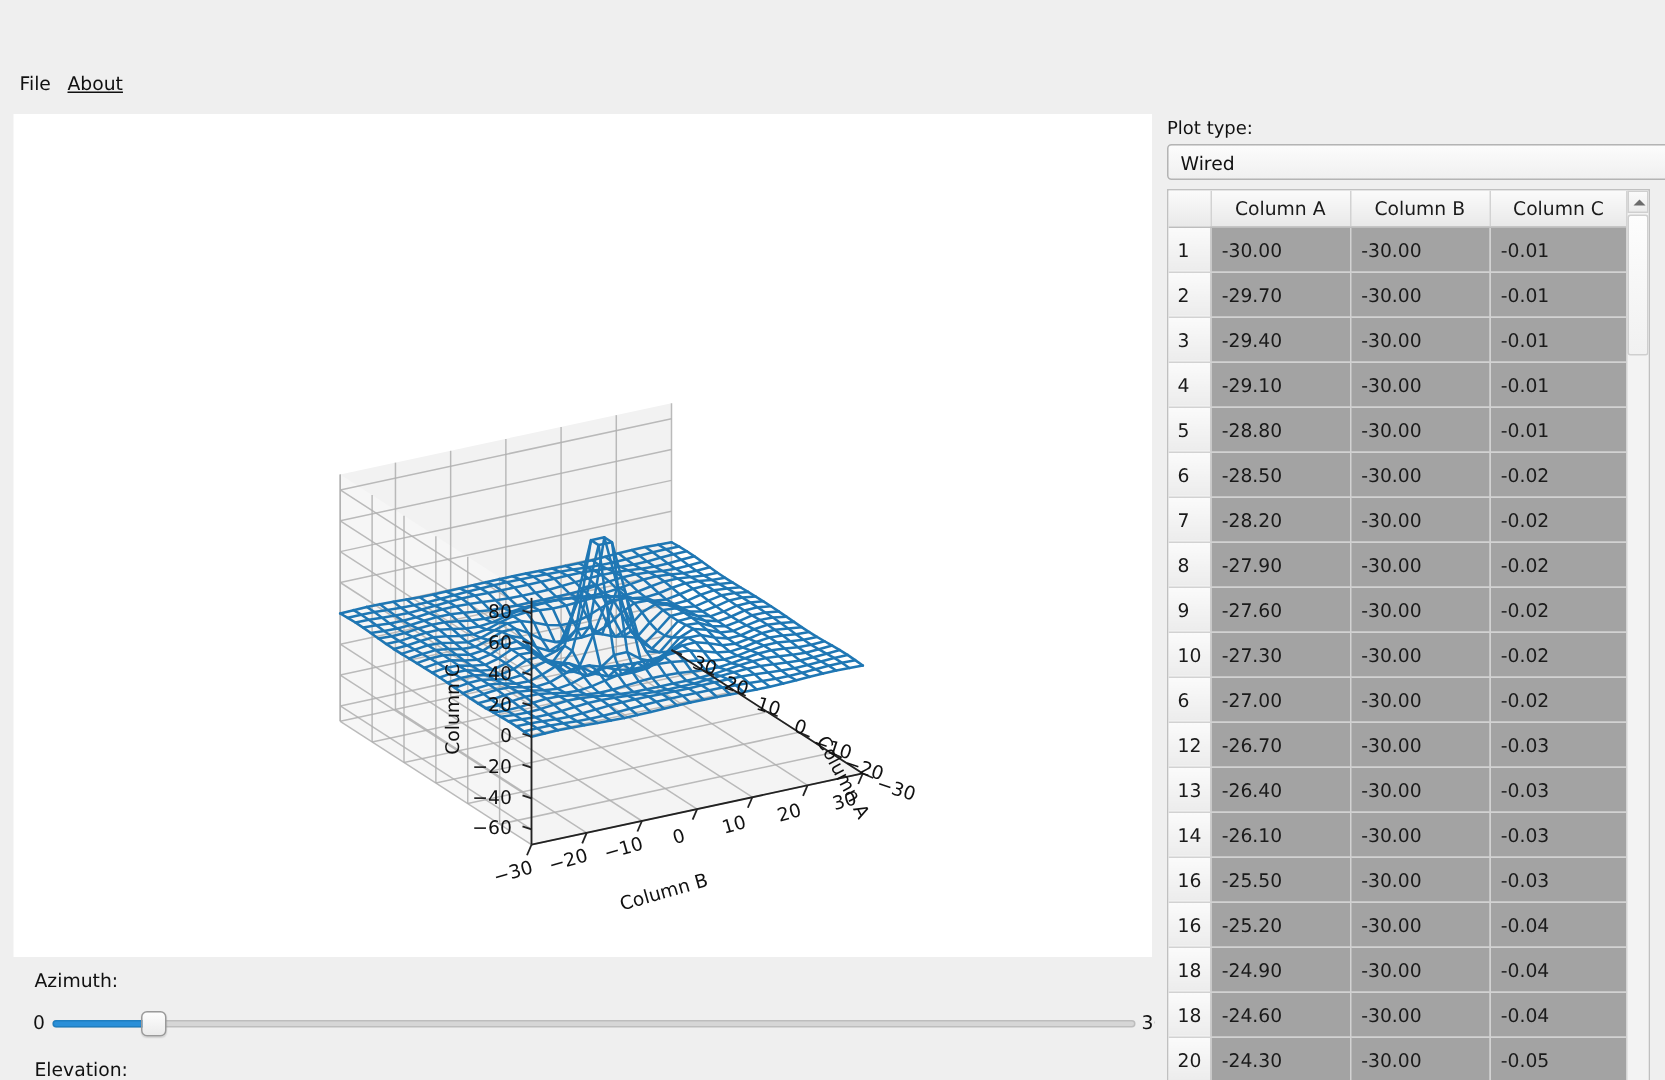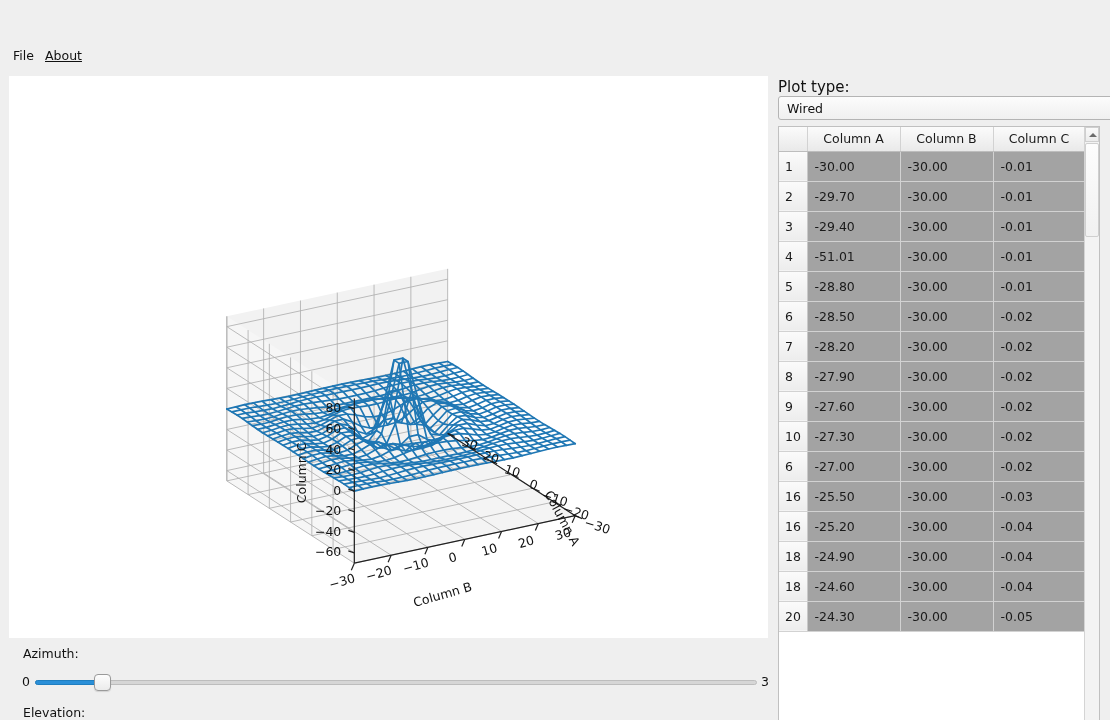--- a/index.html
+++ b/index.html
@@ -35,21 +35,21 @@
   .sl-fill{position:absolute;top:10px;height:5px;border-radius:3px;background:#2a8fd8;border:1px solid #1f7ec0;box-sizing:border-box;}
   .sl-handle{
     position:absolute;top:4px;width:17px;height:17px;border-radius:4px;
     background:linear-gradient(to bottom,#fdfdfd,#ebebeb);
     border:1px solid #9a9a9a;box-sizing:border-box;
     box-shadow:0 1px 1px rgba(0,0,0,.12);
   }
 
   
   .right-pane{position:absolute;left:770px;top:20px;width:340px;height:700px;background:#efefef;}
-  .plot-type-label{position:absolute;left:8px;top:12px;font-size:15px;color:#111;}
+  .plot-type-label{position:absolute;left:8px;top:12px;font-size:12px;color:#111;}
   .combo{
     position:absolute;left:8px;top:30px;width:352px;height:24px;
     background:linear-gradient(to bottom,#fcfcfc,#f0f0f0);
     border:1px solid #b4b4b4;border-radius:3px;box-sizing:border-box;
     cursor:default;
   }
   .combo-value{position:absolute;left:8px;top:4px;font-size:12.5px;color:#111;}
   .combo-arrow{
     position:absolute;right:8px;top:9px;width:0;height:0;
     border-left:5px solid transparent;border-right:5px solid transparent;
@@ -322,21 +322,21 @@
               <td class="cell col-c">-0.01</td>
             </tr>
             <tr>
               <td class="rowhead">3</td>
               <td class="cell col-a">-29.40</td>
               <td class="cell col-b">-30.00</td>
               <td class="cell col-c">-0.01</td>
             </tr>
             <tr>
               <td class="rowhead">4</td>
-              <td class="cell col-a">-51.01</td>
+              <td class="cell col-a">-29.10</td>
               <td class="cell col-b">-30.00</td>
               <td class="cell col-c">-0.01</td>
             </tr>
             <tr>
               <td class="rowhead">5</td>
               <td class="cell col-a">-28.80</td>
               <td class="cell col-b">-30.00</td>
               <td class="cell col-c">-0.01</td>
             </tr>
             <tr>
@@ -367,20 +367,38 @@
               <td class="rowhead">10</td>
               <td class="cell col-a">-27.30</td>
               <td class="cell col-b">-30.00</td>
               <td class="cell col-c">-0.02</td>
             </tr>
             <tr>
               <td class="rowhead">6</td>
               <td class="cell col-a">-27.00</td>
               <td class="cell col-b">-30.00</td>
               <td class="cell col-c">-0.02</td>
+            </tr>
+            <tr>
+              <td class="rowhead">12</td>
+              <td class="cell col-a">-26.70</td>
+              <td class="cell col-b">-30.00</td>
+              <td class="cell col-c">-0.03</td>
+            </tr>
+            <tr>
+              <td class="rowhead">13</td>
+              <td class="cell col-a">-26.40</td>
+              <td class="cell col-b">-30.00</td>
+              <td class="cell col-c">-0.03</td>
+            </tr>
+            <tr>
+              <td class="rowhead">14</td>
+              <td class="cell col-a">-26.10</td>
+              <td class="cell col-b">-30.00</td>
+              <td class="cell col-c">-0.03</td>
             </tr>
             <tr>
               <td class="rowhead">16</td>
               <td class="cell col-a">-25.50</td>
               <td class="cell col-b">-30.00</td>
               <td class="cell col-c">-0.03</td>
             </tr>
             <tr>
               <td class="rowhead">16</td>
               <td class="cell col-a">-25.20</td>

